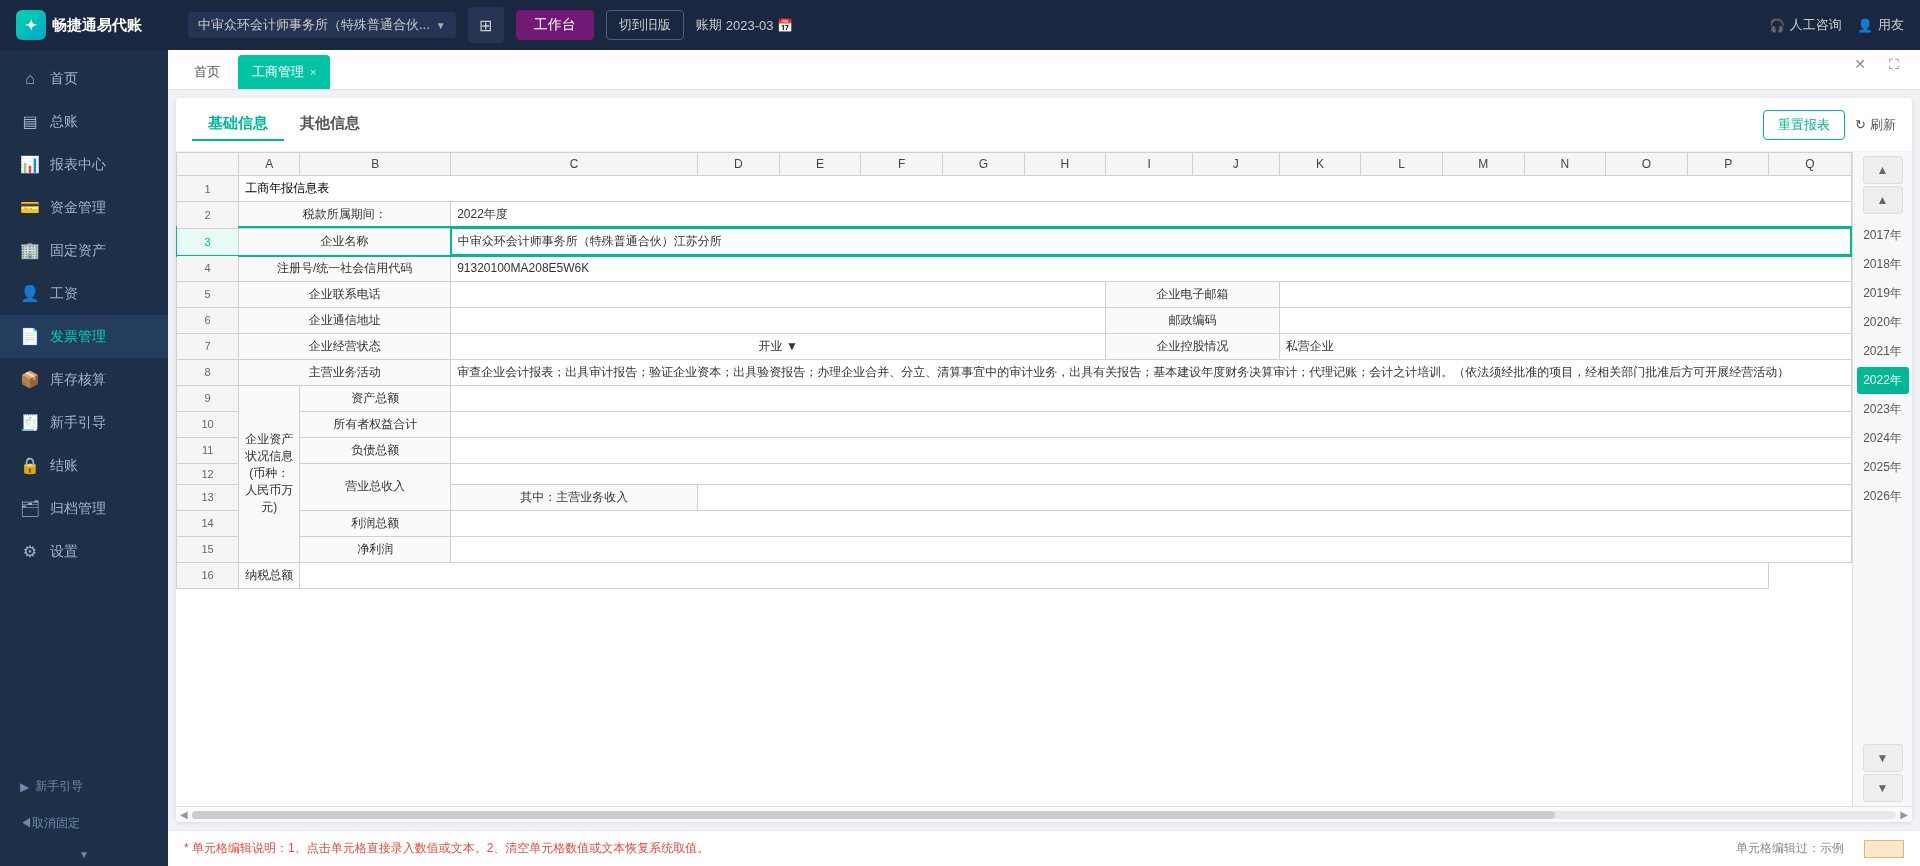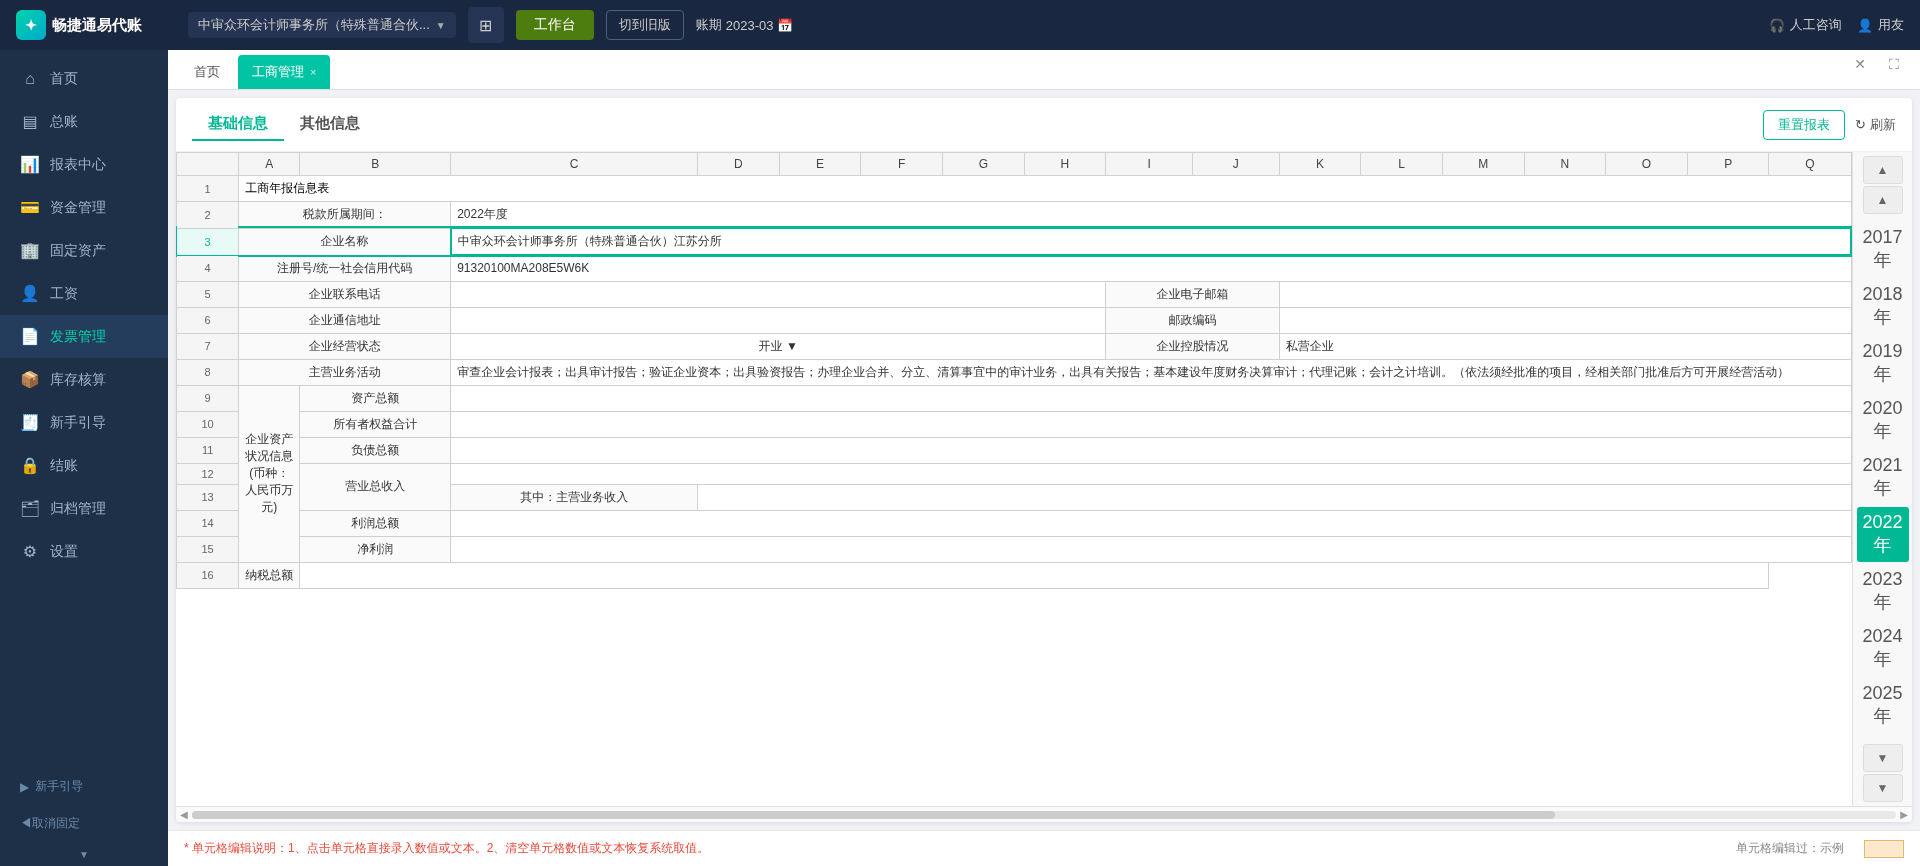--- a/index.html
+++ b/index.html
@@ -5,21 +5,21 @@
     * { box-sizing: border-box; margin: 0; padding: 0; }
     body { font-family: "Microsoft YaHei", "PingFang SC", Arial, sans-serif; font-size: 13px; background: #f0f2f5; display: flex; flex-direction: column; height: 866px; overflow: hidden; }
 
     
     .topbar { height: 50px; background: #1a2740; display: flex; align-items: center; padding: 0 16px; gap: 12px; flex-shrink: 0; }
     .topbar-logo { display: flex; align-items: center; gap: 6px; color: #fff; font-size: 15px; font-weight: bold; min-width: 160px; }
     .topbar-logo .logo-icon { width: 30px; height: 30px; background: linear-gradient(135deg, #00d4aa, #00a8cc); border-radius: 6px; display: flex; align-items: center; justify-content: center; color: white; font-size: 14px; }
     .topbar-company { display: flex; align-items: center; background: #253452; border-radius: 4px; padding: 4px 10px; color: #ccc; font-size: 13px; gap: 6px; min-width: 220px; cursor: pointer; }
     .topbar-company .arrow { color: #aaa; font-size: 10px; }
     .topbar-icon-btn { width: 36px; height: 36px; background: #253452; border-radius: 4px; display: flex; align-items: center; justify-content: center; color: #ccc; cursor: pointer; font-size: 16px; }
-    .topbar-workbench { background: #4d7c0f; color: white; border: none; border-radius: 4px; padding: 6px 18px; font-size: 14px; cursor: pointer; }
+    .topbar-workbench { background: #701a75; color: white; border: none; border-radius: 4px; padding: 6px 18px; font-size: 14px; cursor: pointer; }
     .topbar-oldver { background: transparent; border: 1px solid #4a6080; color: #ccc; border-radius: 4px; padding: 5px 12px; font-size: 13px; cursor: pointer; }
     .topbar-period { color: #ccc; font-size: 13px; display: flex; align-items: center; gap: 4px; }
     .topbar-right { margin-left: auto; display: flex; align-items: center; gap: 16px; color: #ccc; font-size: 13px; }
     .topbar-right .service { display: flex; align-items: center; gap: 4px; cursor: pointer; }
     .topbar-right .user { display: flex; align-items: center; gap: 4px; cursor: pointer; }
 
     
     .main-layout { display: flex; flex: 1; overflow: hidden; }
 
     
@@ -62,21 +62,21 @@
     .spreadsheet .row-num { background: #f5f5f5; text-align: center; color: #666; min-width: 32px; font-size: 11px; position: sticky; left: 0; z-index: 1; }
     .spreadsheet td { background: #fff; }
     .label-cell { text-align: center; color: #333; background: #fafafa !important; }
     .cell-value { color: #333; margin-left: 8px; }
 
     
     .year-sidebar { width: 60px; background: #f8f8f8; border-left: 1px solid #e0e0e0; display: flex; flex-direction: column; align-items: center; overflow: hidden; }
     .year-sidebar-controls { display: flex; flex-direction: column; align-items: center; padding: 4px 0; gap: 2px; }
     .year-nav-btn { width: 40px; height: 28px; display: flex; align-items: center; justify-content: center; background: #eee; border: 1px solid #ddd; cursor: pointer; font-size: 12px; color: #666; border-radius: 3px; }
     .year-list { flex: 1; display: flex; flex-direction: column; align-items: center; padding: 4px 0; gap: 2px; overflow: hidden; }
-    .year-item { width: 52px; padding: 5px 0; text-align: center; font-size: 18px; color: #555; cursor: pointer; border-radius: 3px; }
+    .year-item { width: 52px; padding: 5px 0; text-align: center; font-size: 12px; color: #555; cursor: pointer; border-radius: 3px; }
     .year-item.active { background: #00b894; color: #fff; }
 
     
     .bottom-scroll { height: 16px; border-top: 1px solid #e0e0e0; display: flex; align-items: center; padding: 0 4px; gap: 4px; background: #fafafa; }
     .scroll-arrow { font-size: 10px; color: #999; cursor: pointer; }
     .scroll-track { flex: 1; height: 8px; background: #e8e8e8; border-radius: 4px; position: relative; }
     .scroll-thumb { height: 8px; background: #ccc; border-radius: 4px; width: 80%; position: absolute; left: 0; }
 
     
     .status-bar { height: 36px; background: #fff; border-top: 1px solid #e8e8e8; display: flex; align-items: center; padding: 0 16px; justify-content: space-between; flex-shrink: 0; font-size: 12px; color: #888; }

